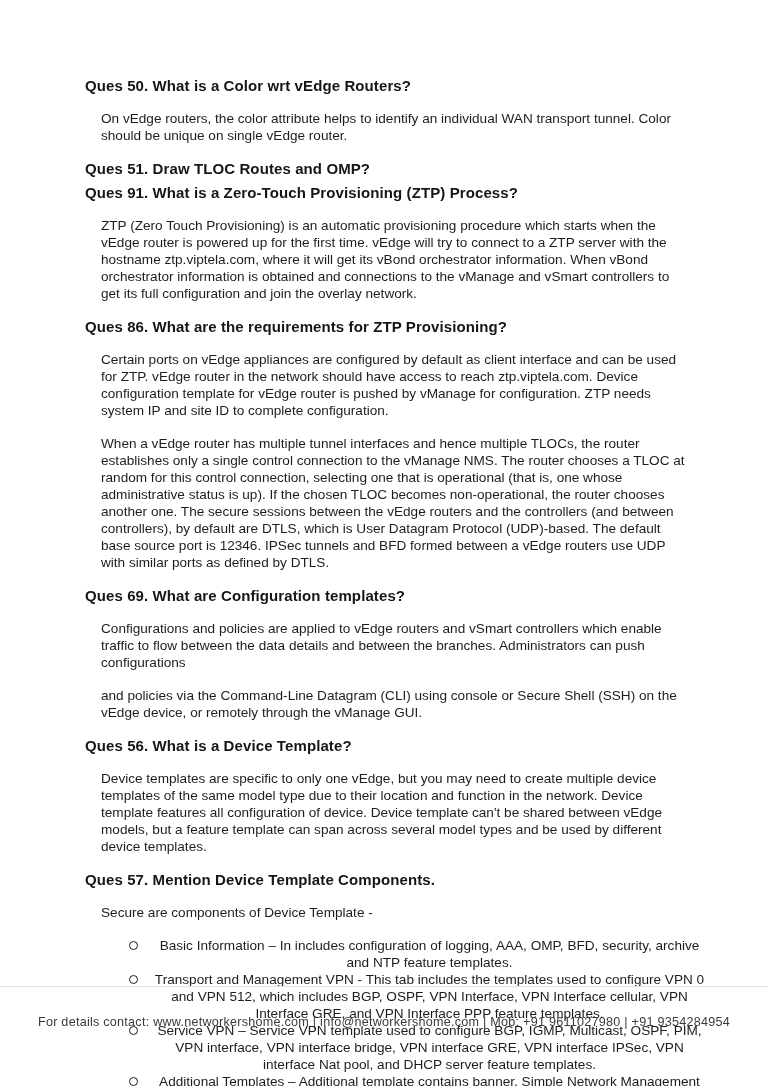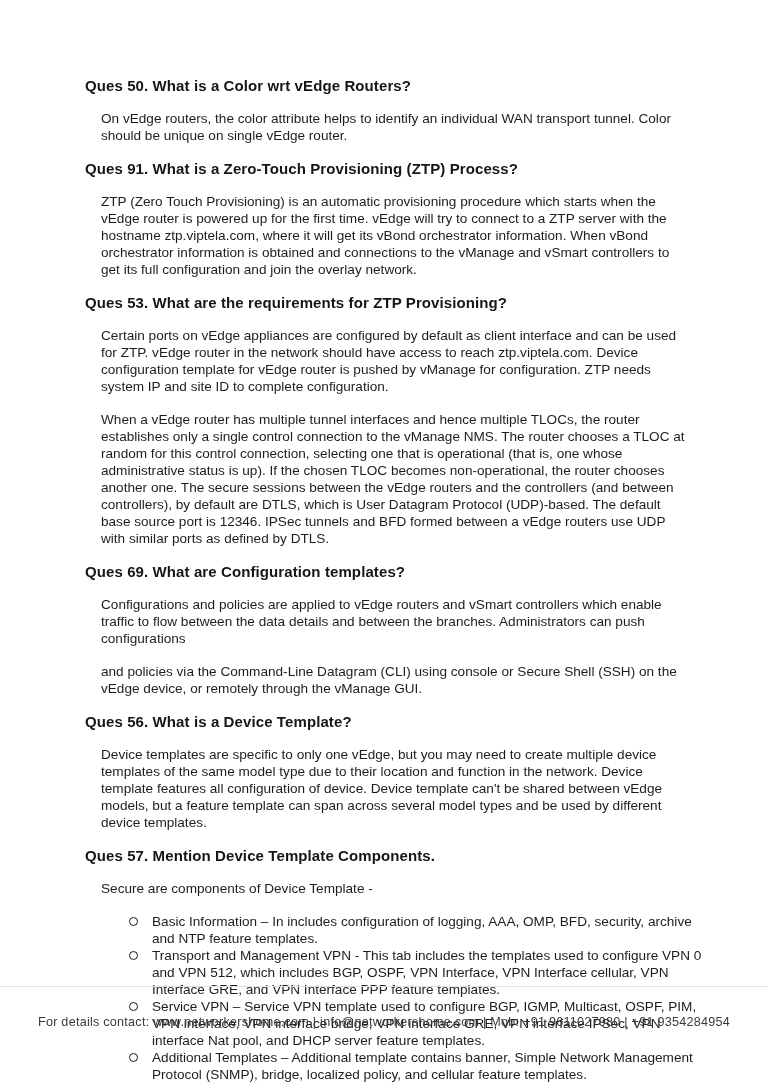--- a/index.html
+++ b/index.html
@@ -33,20 +33,21 @@
   ul.bullet-list {
     list-style:none;
     margin:0; padding:0;
   }
   li.bullet-item {
     position:relative;
     padding-left:67px;
     font-size:13.6px;
     line-height:17px;
     color:#1d1d1d;
+    text-align:center;
   }
   li.bullet-item .bullet-marker {
     position:absolute;
     left:44px; top:4px;
     width:7px; height:7px;
     border:1.7px solid #1d1d1d;
     border-radius:50%;
     box-sizing:content-box;
   }
   .footer-rule {
@@ -69,28 +70,31 @@
 <body>
 
 <div class="page">
   <div class="content">
 
     <section>
       <h2 class="q-heading">Ques 50. What is a Color wrt vEdge Routers?</h2>
       <p class="q-body">On vEdge routers, the color attribute helps to identify an individual WAN transport tunnel. Color should be unique on single vEdge router.</p>
     </section>
 
+    <section>
+      <h2 class="q-heading">Ques 51. Draw TLOC Routes and OMP?</h2>
+    </section>
 
     <section>
       <h2 class="q-heading">Ques 91. What is a Zero-Touch Provisioning (ZTP) Process?</h2>
       <p class="q-body">ZTP (Zero Touch Provisioning) is an automatic provisioning procedure which starts when the vEdge router is powered up for the first time. vEdge will try to connect to a ZTP server with the hostname ztp.viptela.com, where it will get its vBond orchestrator information. When vBond orchestrator information is obtained and connections to the vManage and vSmart controllers to get its full configuration and join the overlay network.</p>
     </section>
 
     <section>
-      <h2 class="q-heading">Ques 53. What are the requirements for ZTP Provisioning?</h2>
+      <h2 class="q-heading">Ques 86. What are the requirements for ZTP Provisioning?</h2>
       <p class="q-body">Certain ports on vEdge appliances are configured by default as client interface and can be used for ZTP. vEdge router in the network should have access to reach ztp.viptela.com. Device configuration template for vEdge router is pushed by vManage for configuration. ZTP needs system IP and site ID to complete configuration.</p>
     </section>
 
     <section>
       <p class="q-body">When a vEdge router has multiple tunnel interfaces and hence multiple TLOCs, the router establishes only a single control connection to the vManage NMS. The router chooses a TLOC at random for this control connection, selecting one that is operational (that is, one whose administrative status is up). If the chosen TLOC becomes non-operational, the router chooses another one. The secure sessions between the vEdge routers and the controllers (and between controllers), by default are DTLS, which is User Datagram Protocol (UDP)-based. The default base source port is 12346. IPSec tunnels and BFD formed between a vEdge routers use UDP with similar ports as defined by DTLS.</p>
     </section>
 
     <section>
       <h2 class="q-heading">Ques 69. What are Configuration templates?</h2>
       <p class="q-body">Configurations and policies are applied to vEdge routers and vSmart controllers which enable traffic to flow between the data details and between the branches. Administrators can push configurations</p>

